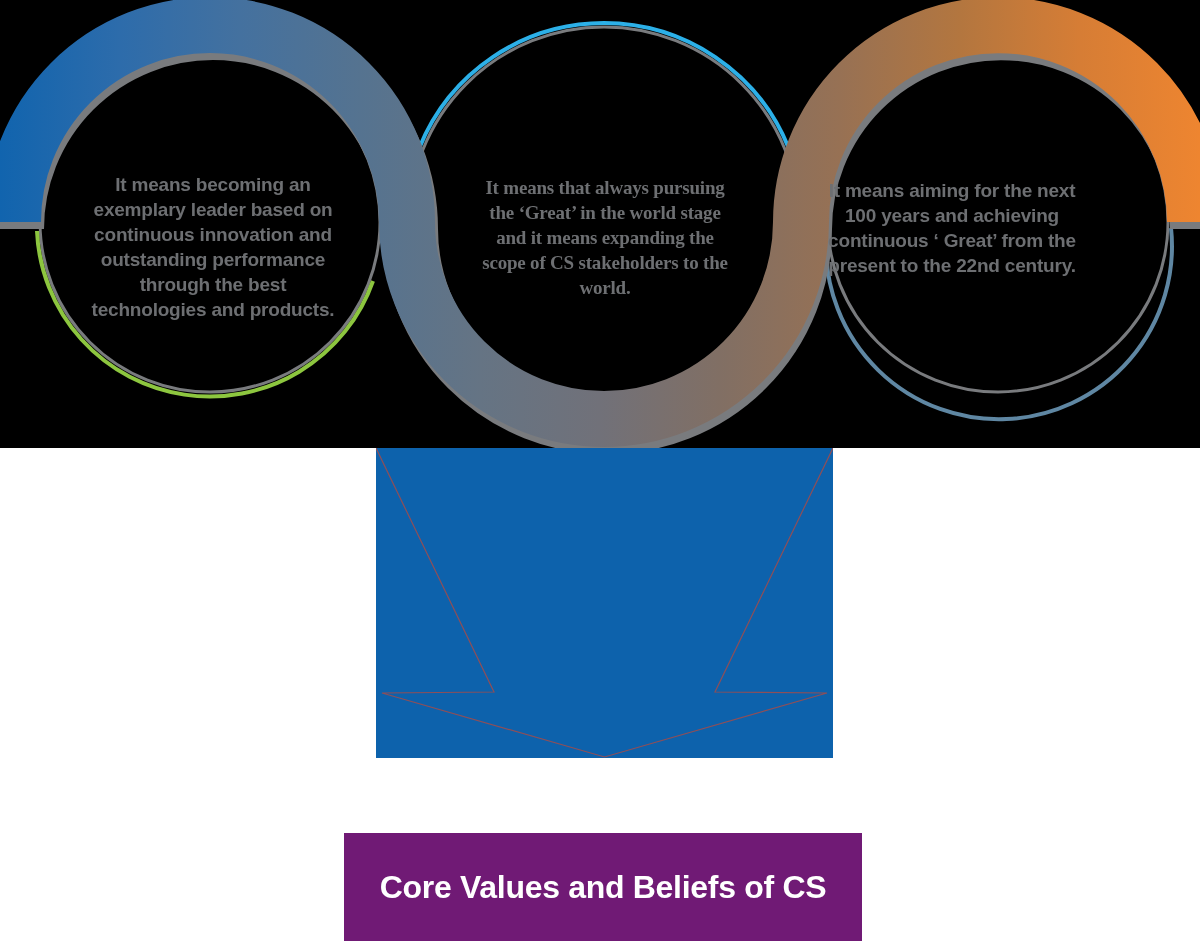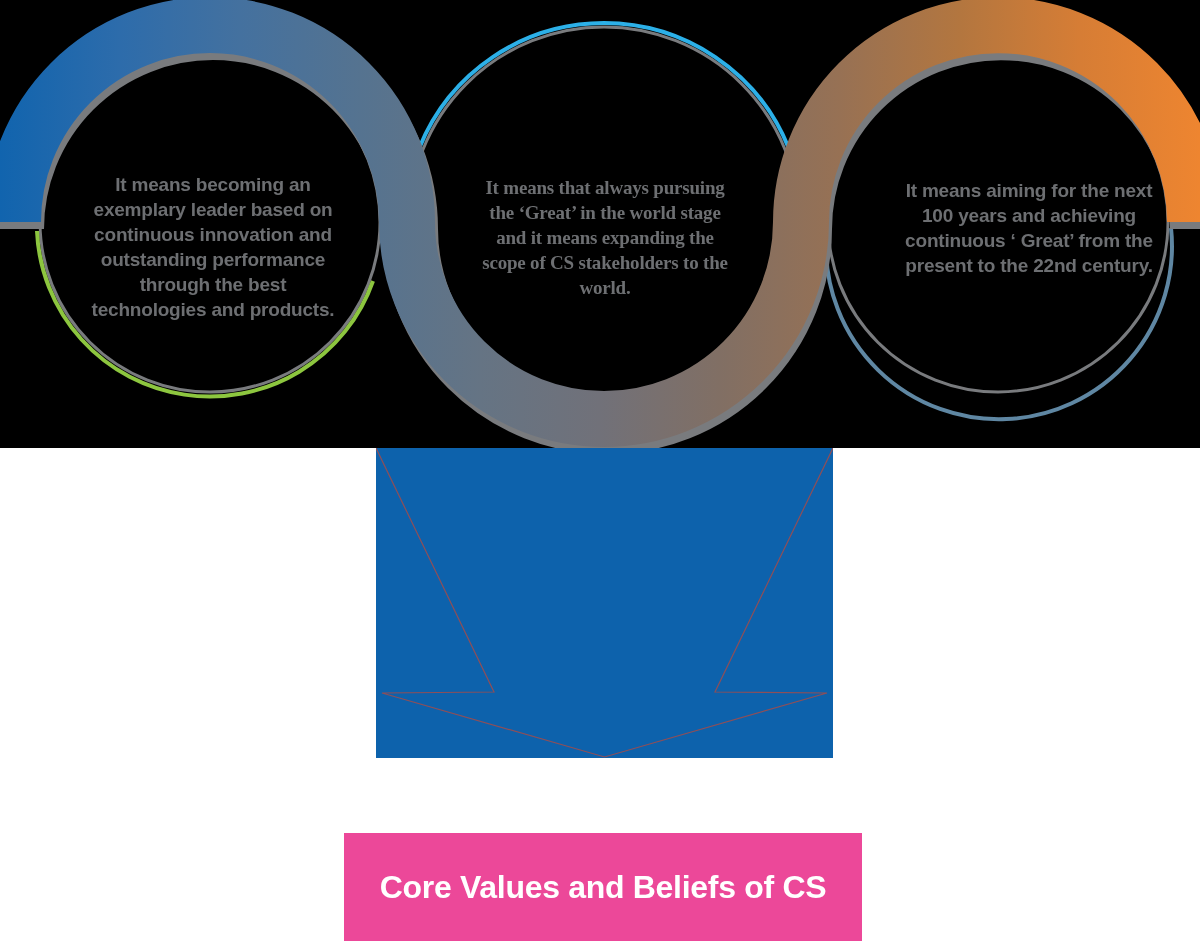--- a/index.html
+++ b/index.html
@@ -7,21 +7,21 @@
     position:relative;width:1200px;height:941px;overflow:hidden;
     font-family:"Liberation Sans","DejaVu Sans",sans-serif;
   }
   .hero-svg{position:absolute;left:0;top:0;display:block;}
   .circle-text{
     position:absolute;width:248px;text-align:center;
     font-size:19px;line-height:25px;font-weight:700;letter-spacing:-0.2px;
   }
   .circle-text.c1{left:89px;top:172px;}
   .circle-text.c2{left:481px;top:175px;font-family:Liberation Serif, serif;}
-  .circle-text.c3{left:905px;top:178px;}
+  .circle-text.c3{left:828px;top:178px;}
   .arrow-block{position:absolute;left:376px;top:448px;width:457px;height:310px;}
   .arrow-block svg{display:block;}
   .banner{
     position:absolute;left:344px;top:833px;width:518px;height:108px;
     display:flex;align-items:center;justify-content:center;
   }
   .banner-label{
     font-size:32px;font-weight:700;letter-spacing:-0.3px;white-space:nowrap;
   }
 </style>
@@ -65,17 +65,17 @@
   <div class="circle-text c1" style="color: rgb(109, 111, 114);">It means becoming an exemplary leader based on continuous innovation and outstanding performance through the best technologies and products.</div>
   <div class="circle-text c2" style="color: rgb(109, 111, 114);">It means that always pursuing the ‘Great’ in the world stage and it means expanding the scope of CS stakeholders to the world.</div>
   <div class="circle-text c3" style="color: rgb(109, 111, 114);">It means aiming for the next 100 years and achieving continuous ‘ Great’ from the present to the 22nd century.</div>
 
   <div class="arrow-block" style="background-color: rgb(13, 98, 172);">
     <svg width="457" height="310" viewBox="0 0 457 310">
       <path d="M0,0 L118,244 L6,245 L228.5,309 L451,245 L339,244 L457,0" fill="none" stroke-width="1.2" stroke="#8e4f58"></path>
     </svg>
   </div>
 
-  <div class="banner" style="background-color: #ec4899; text-align: center;">
+  <div class="banner" style="background-color: #701a75; text-align: center;">
     <span class="banner-label" style="color: rgb(255, 255, 255);">Core Values and Beliefs of CS</span>
   </div>
 
 </div>
 
 </body></html>

